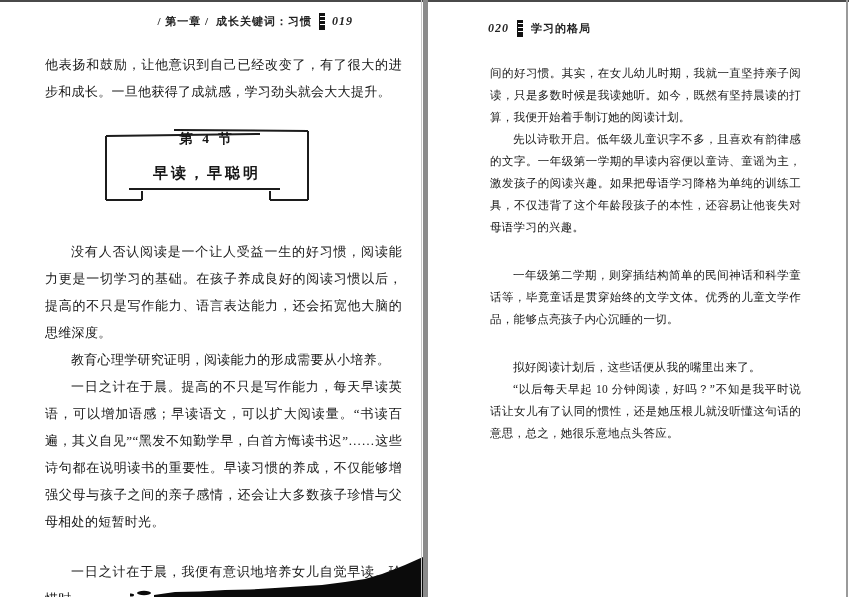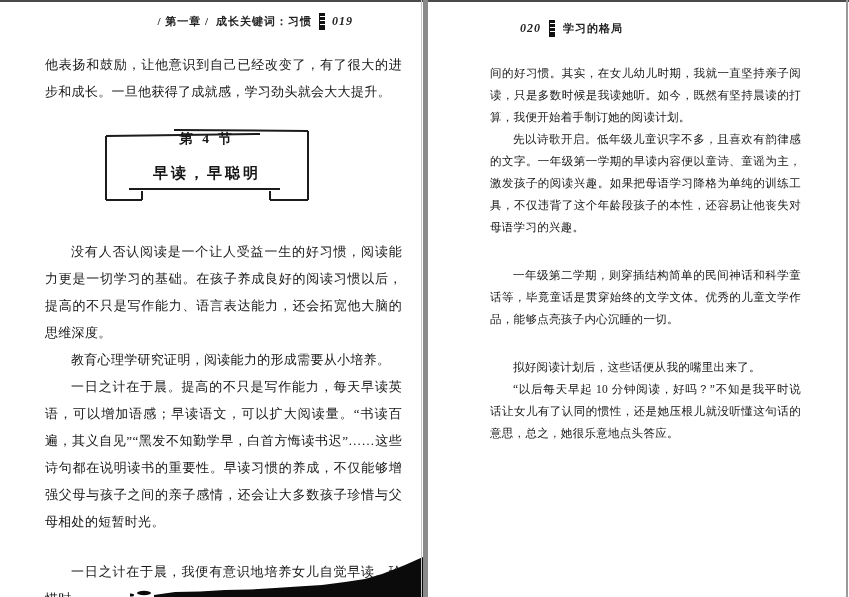--- a/index.html
+++ b/index.html
@@ -61,21 +61,21 @@
     white-space: nowrap;
   }
   .header-left {
     margin-top: 13px;
     justify-content: flex-end;
     padding-right: 68px;
     gap: 7px;
   }
   .header-right {
     margin-top: 20px;
-    margin-left: 92px;
+    margin-left: 60px;
     gap: 8px;
     font-family: Liberation Serif, serif;
   }
   .page-number {
     font-style: italic;
     font-weight: bold;
     font-size: 12px;
     letter-spacing: 1px;
   }
   .seal {

